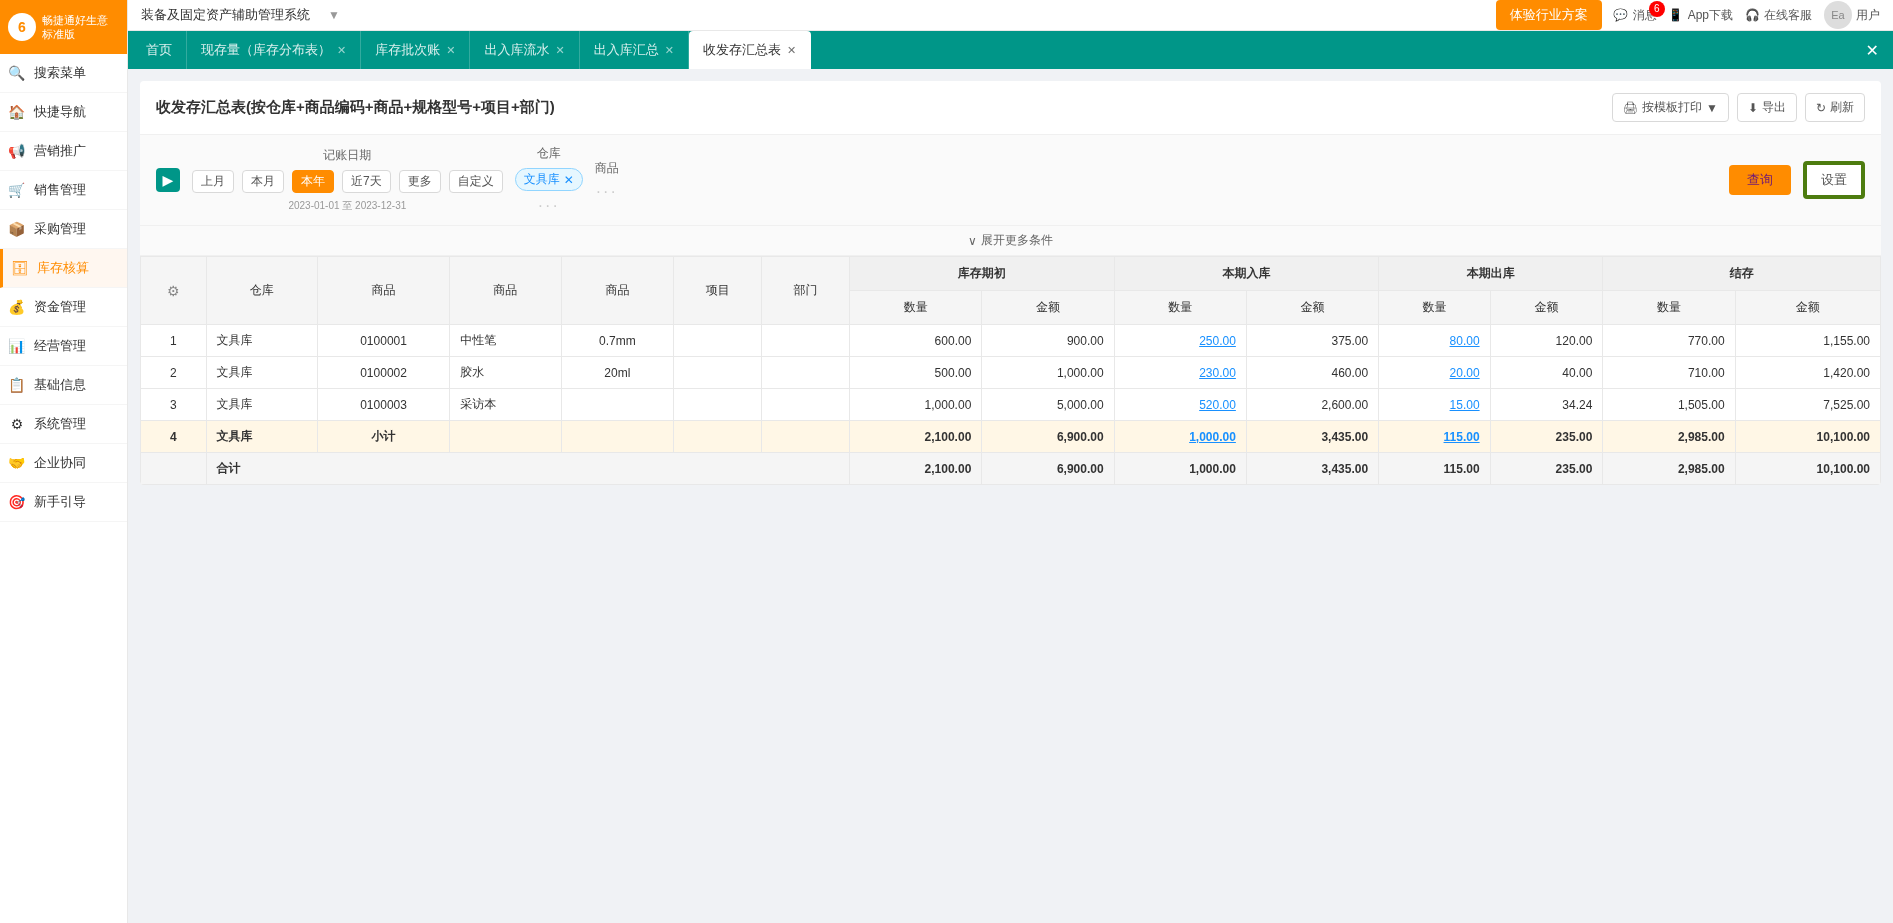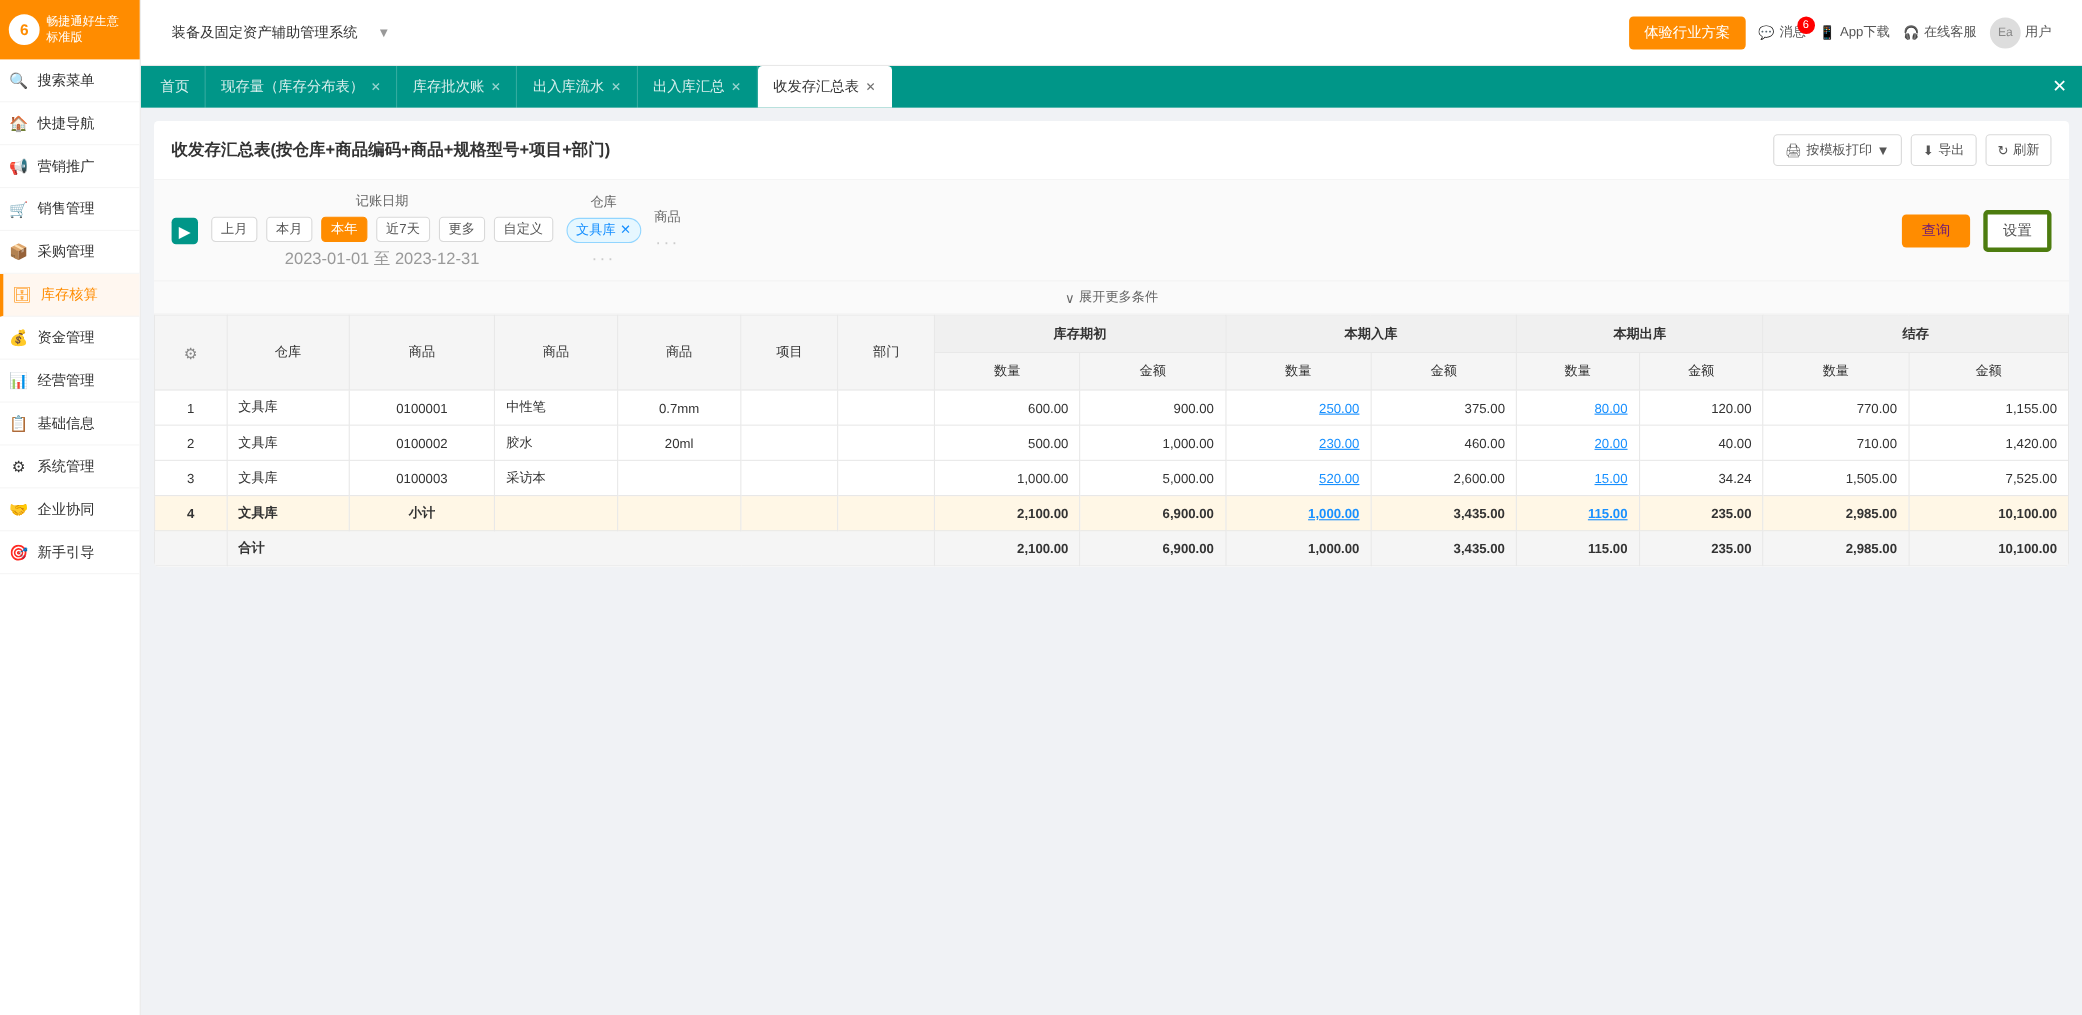--- a/index.html
+++ b/index.html
@@ -60,26 +60,26 @@
     
     .main {
       flex: 1;
       display: flex;
       flex-direction: column;
       overflow: hidden;
     }
 
     
     .topbar {
-      height: 60px;
+      height: 31px;
       background: #fff;
       border-bottom: 1px solid #e8e8e8;
       display: flex;
       align-items: center;
-      padding: 0 28px;
+      padding: 0 13px;
       gap: 12px;
       flex-shrink: 0;
     }
     .topbar-action-item {
       display: flex;
       align-items: center;
       gap: 4px;
       cursor: pointer;
       color: #555;
       font-size: 12px;
@@ -251,21 +251,21 @@
       cursor: pointer;
       font-size: 12px;
       color: #555;
     }
     .date-quick-btn.active {
       background: #ff8c00;
       color: #fff;
       border-color: #ff8c00;
     }
     .date-range {
-      font-size: 15px;
+      font-size: 10px;
       color: #999;
     }
     .filter-tag {
       display: flex;
       align-items: center;
       gap: 4px;
       padding: 2px 8px;
       background: #e6f7ff;
       border: 1px solid #91d5ff;
       border-radius: 12px;

